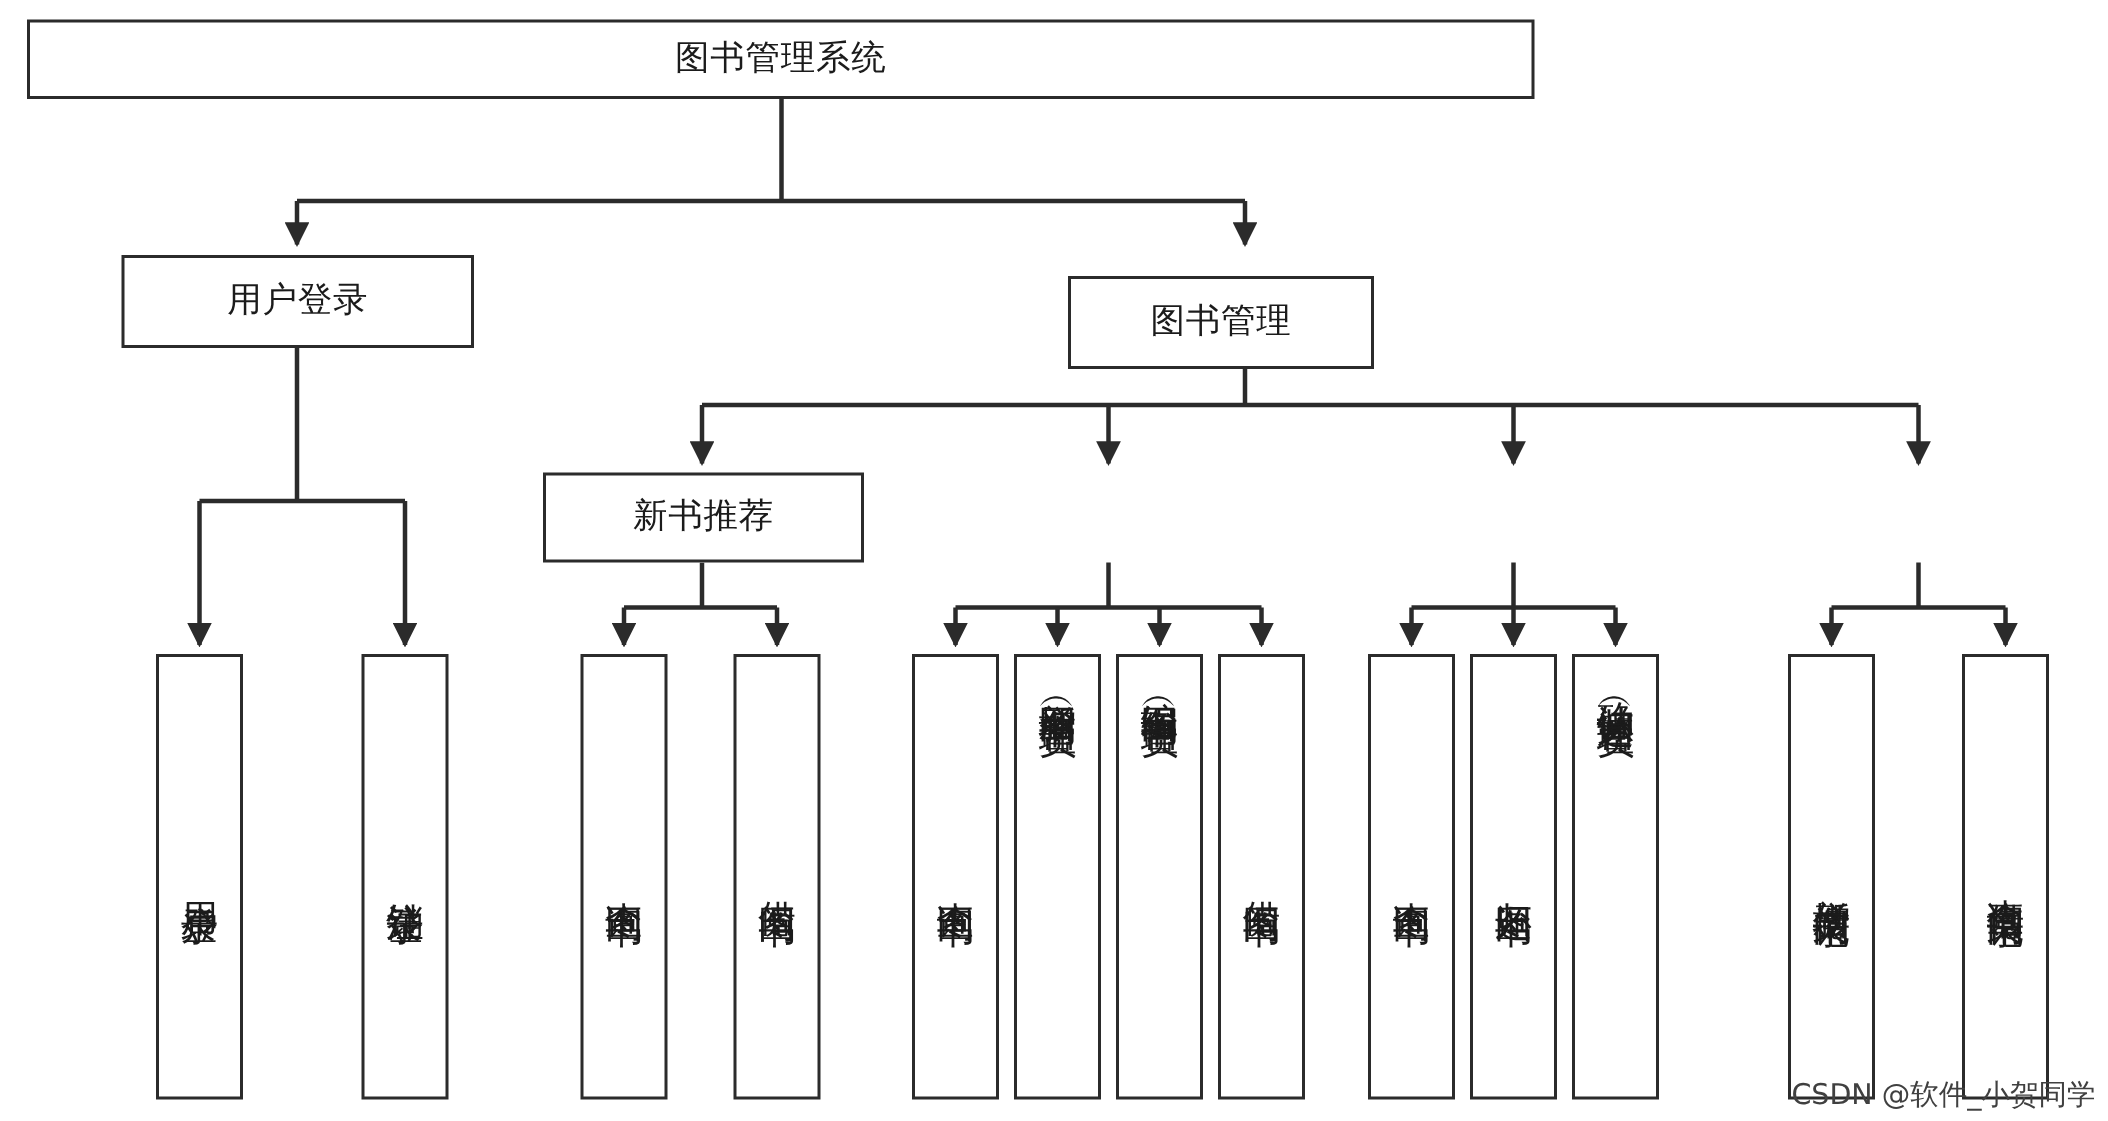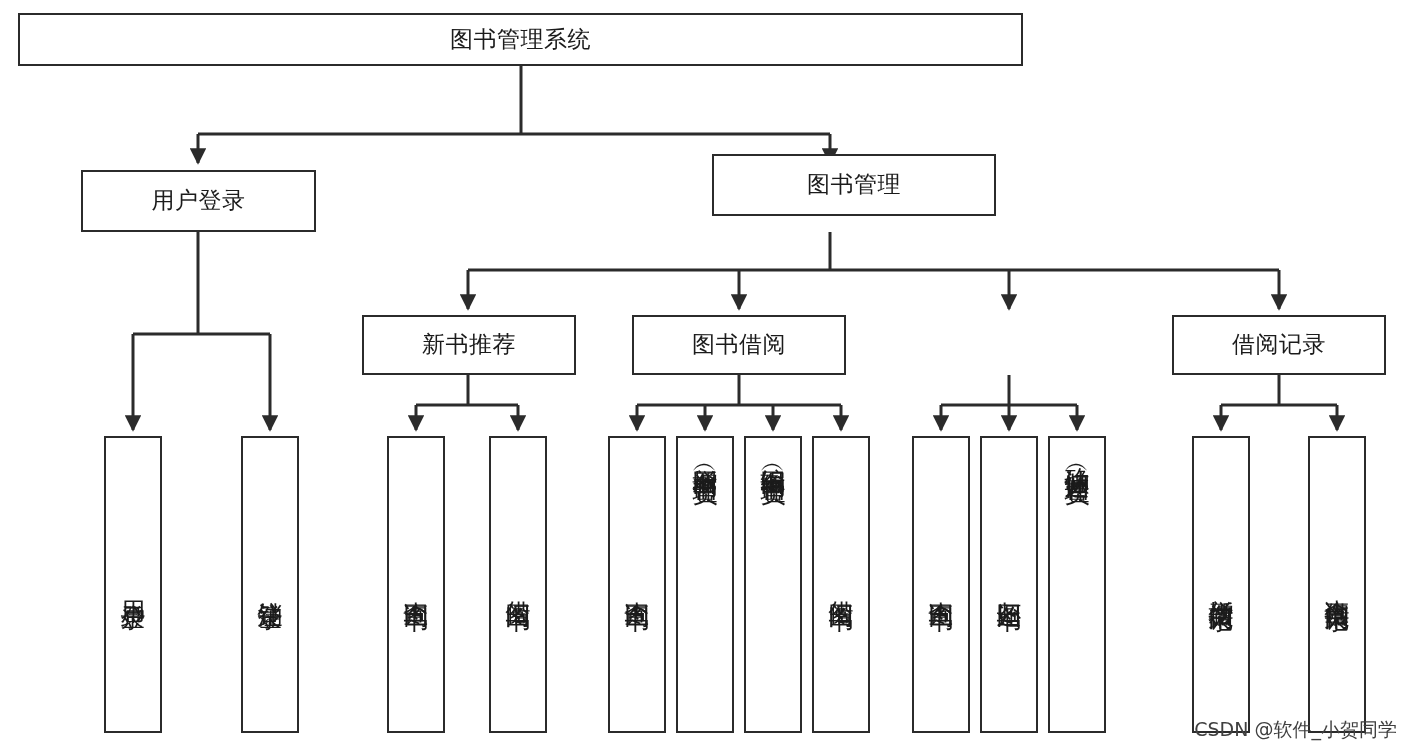--- a/index.html
+++ b/index.html
@@ -130,36 +130,30 @@
   </svg>
 
   <div class="node horiz" style="left:18px; top:13px; width:1005px; height:53px;">
     <span class="label">图书管理系统</span>
   </div>
 
   <div class="node horiz" style="left:81px; top:170px; width:235px; height:62px;">
     <span class="label">用户登录</span>
   </div>
 
-  <div class="node horiz" style="left:712px; top:154px; width:284px; height:62px;">
+  <div class="node horiz" style="left:712px; top:184px; width:204px; height:62px;">
     <span class="label">图书管理</span>
   </div>
 
   <div class="node horiz" style="left:362px; top:315px; width:214px; height:60px;">
     <span class="label">新书推荐</span>
   </div>
 
-  <div class="node horiz" style="left:632px; top:315px; width:214px; height:60px;">
-    <span class="label">图书借阅</span>
-  </div>
-
-
-  <div class="node horiz" style="left:1172px; top:315px; width:214px; height:60px;">
-    <span class="label">借阅记录</span>
-  </div>
+
+
 
   <div class="node vert center" style="left:104px; top:436px; width:58px; height:297px;">
     <span class="label">用户登录</span>
   </div>
 
   <div class="node vert center" style="left:241px; top:436px; width:58px; height:297px;">
     <span class="label">注销登录</span>
   </div>
 
   <div class="node vert center" style="left:387px; top:436px; width:58px; height:297px;">

